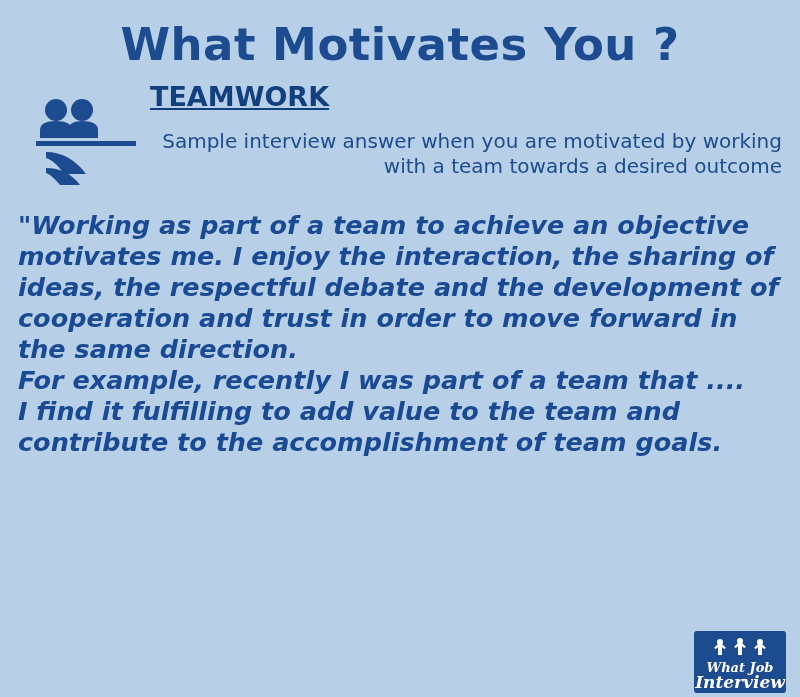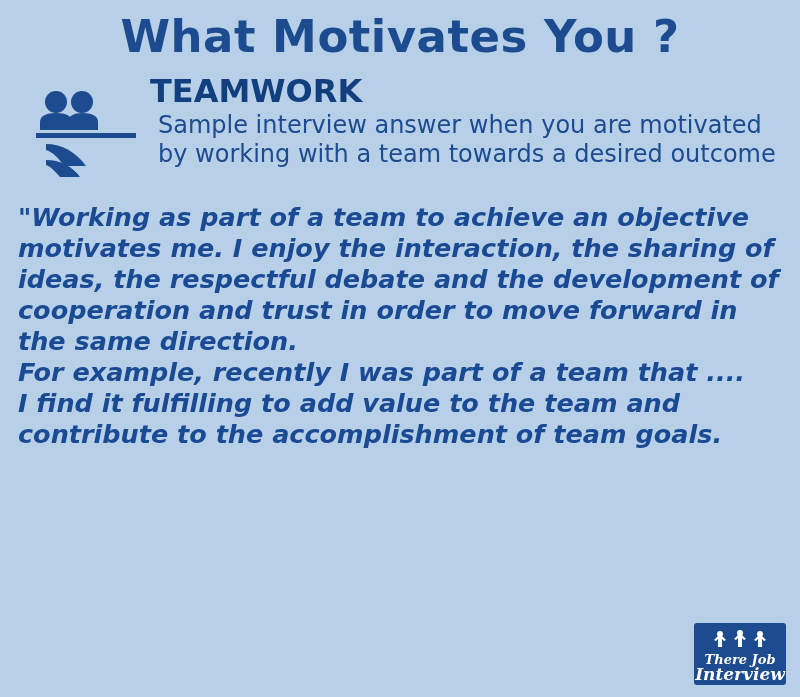--- a/index.html
+++ b/index.html
@@ -22,49 +22,52 @@
   }
   .title {
     text-align: center;
     color: #1c4b8f;
     font-family: "DejaVu Sans", sans-serif;
     font-weight: bold;
     font-size: 45px;
     letter-spacing: 0.5px;
     padding-top: 12px;
     line-height: 1.1;
+    margin-top: 8px;
   }
   .header-block {
     display: flex;
     align-items: flex-start;
     padding: 12px 18px 0 24px;
   }
   .icon-wrap {
     width: 120px;
     flex: 0 0 120px;
     padding-top: 4px;
   }
   .header-text {
     flex: 1;
     padding-left: 6px;
   }
   .subject {
     color: #123f7e;
     font-weight: bold;
-    font-size: 32px;
+    font-size: 27px;
     font-family: "DejaVu Sans", sans-serif;
     line-height: 1.1;
-    margin-bottom: 2px;
+    margin-bottom: 18px;
+    text-decoration: underline;
   }
   .subject-desc {
     color: #1c4b8f;
-    font-size: 24px;
+    font-size: 20px;
     font-family: "DejaVu Sans", sans-serif;
     line-height: 1.22;
     padding-left: 8px;
+    text-align: right;
   }
   .body-text {
     padding: 8px 14px 0 18px;
     color: #1a4a93;
     font-family: "DejaVu Sans", sans-serif;
     font-weight: bold;
     font-style: italic;
     font-size: 25.5px;
     line-height: 1.22;
   }
@@ -152,17 +155,17 @@
         <g fill="#ffffff">
           <circle cx="12" cy="6" r="3"></circle>
           <path d="M6 12 L10 8 L14 8 L18 12 L16 13 L14 11 L14 19 L10 19 L10 11 L8 13 Z"></path>
           <circle cx="32" cy="5" r="3"></circle>
           <path d="M26 11 L30 7 L34 7 L38 11 L36 12 L34 10 L34 19 L30 19 L30 10 L28 12 Z"></path>
           <circle cx="52" cy="6" r="3"></circle>
           <path d="M46 12 L50 8 L54 8 L58 12 L56 13 L54 11 L54 19 L50 19 L50 11 L48 13 Z"></path>
         </g>
       </svg>
     </div>
-    <div class="logo-line1">There Job</div>
+    <div class="logo-line1">What Job</div>
     <div class="logo-line2">Interview</div>
   </div>
 
 </div>
 
 </body></html>

